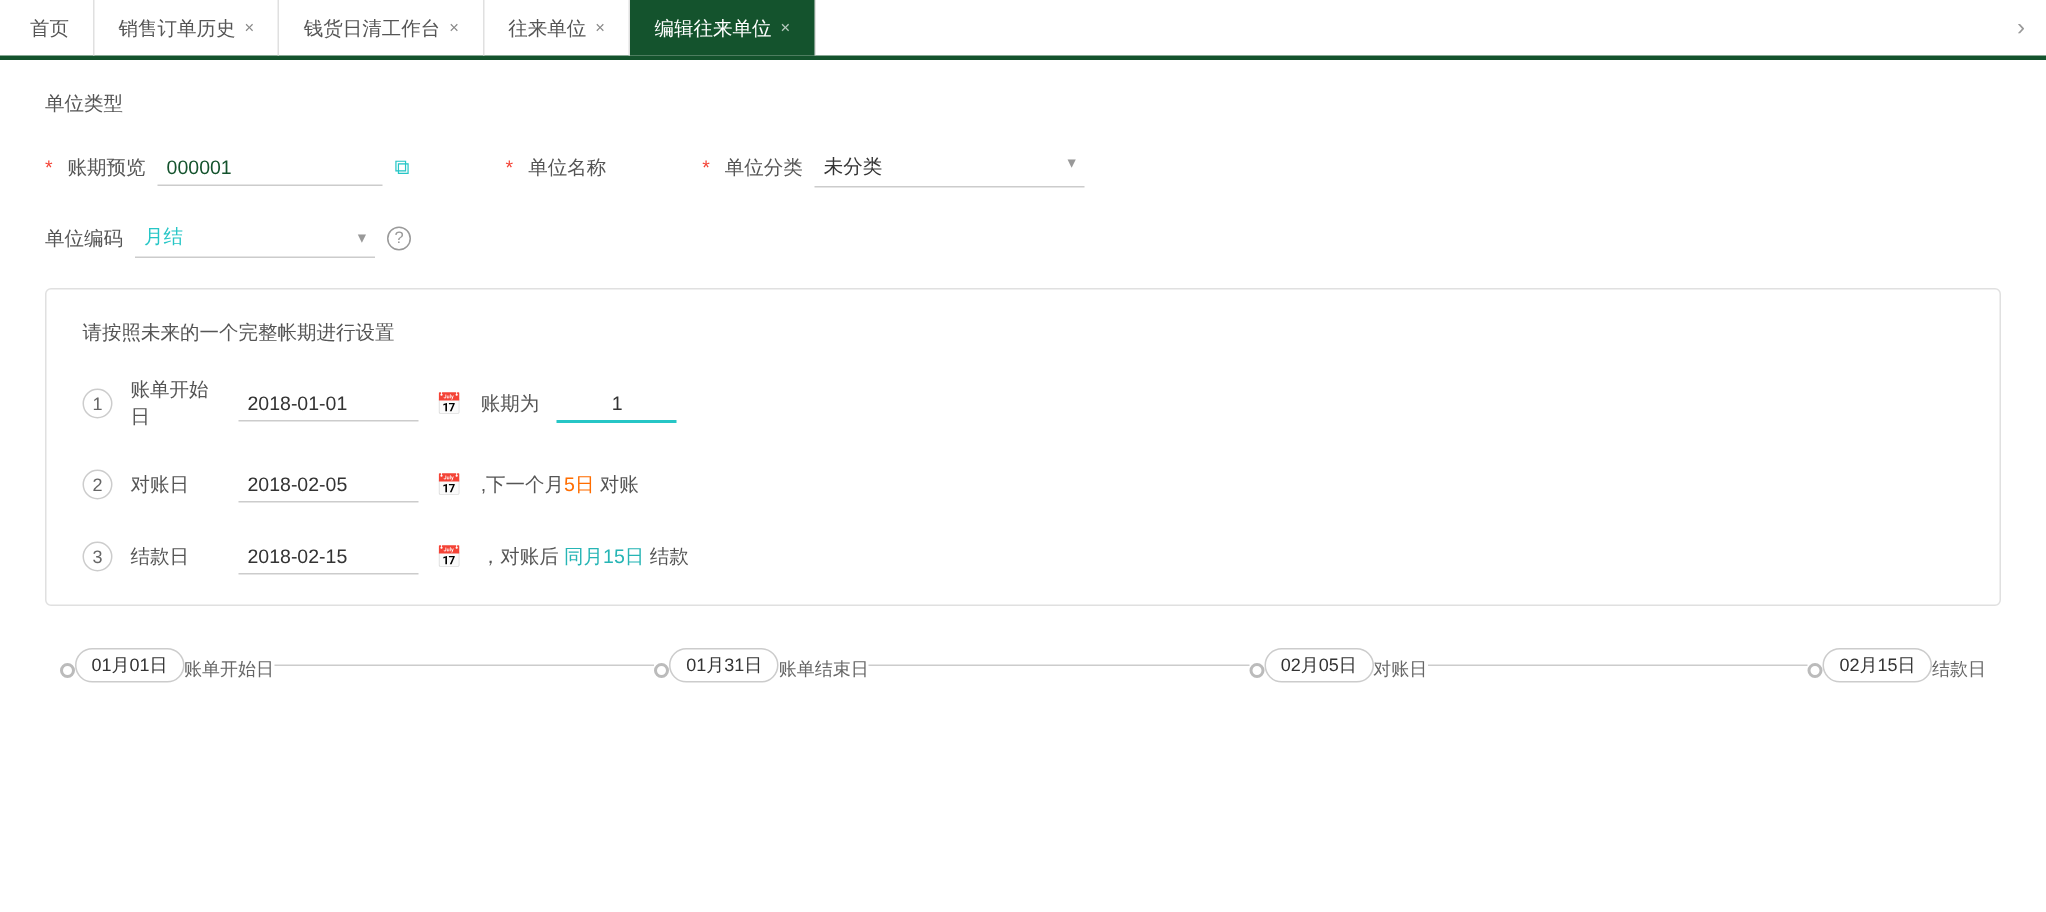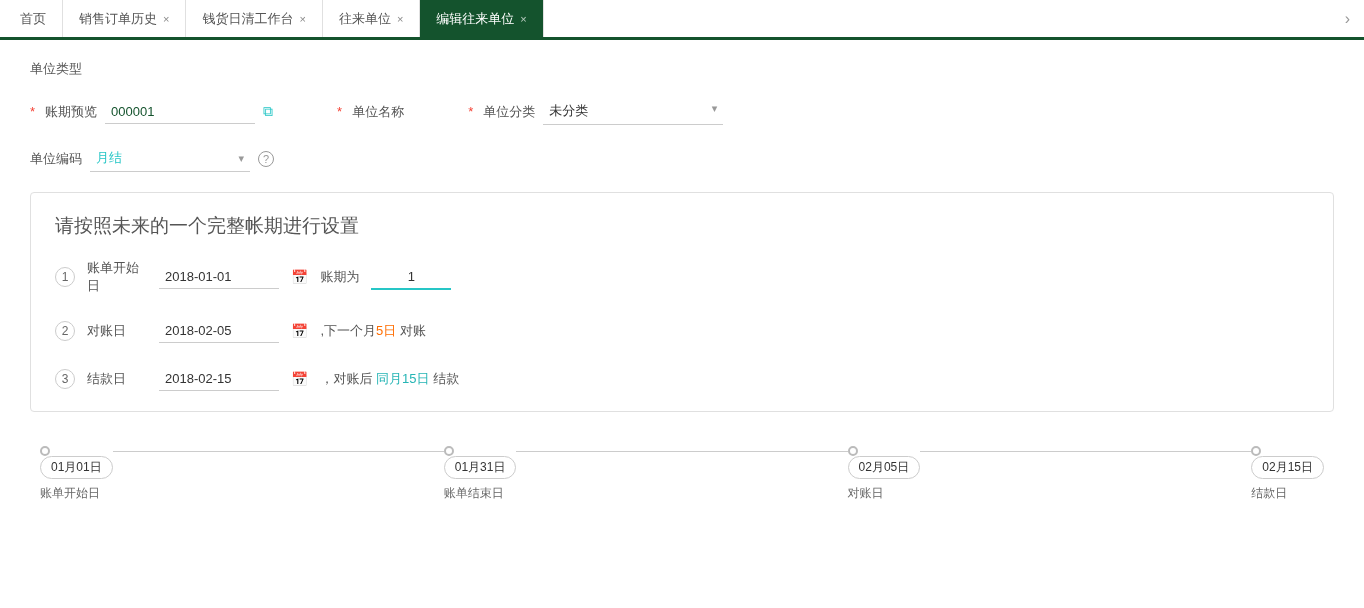--- a/index.html
+++ b/index.html
@@ -154,21 +154,21 @@
     }
 
     
     .period-box {
       border: 1px solid #e0e0e0;
       border-radius: 4px;
       padding: 20px 24px;
       margin-bottom: 16px;
     }
     .period-box-title {
-      font-size: 19px;
+      font-size: 13px;
       color: #555;
       margin-bottom: 20px;
     }
 
     
     .period-row {
       display: flex;
       align-items: center;
       margin-bottom: 24px;
       gap: 12px;
@@ -224,22 +224,22 @@
       padding: 12px 0 24px 0;
     }
     .preview-text {
       font-size: 13px;
       color: #555;
       margin-bottom: 24px;
       line-height: 1.8;
     }
     .tl-node {
       display: flex;
-      flex-direction: column;
-      align-items: flex-start;
+      flex-direction: row;
+      align-items: center;
     }
     .tl-dot {
       width: 10px;
       height: 10px;
       border-radius: 50%;
       border: 2px solid #bbb;
       background: #fff;
       margin-top: 6px;
     }
     .tl-badge {

